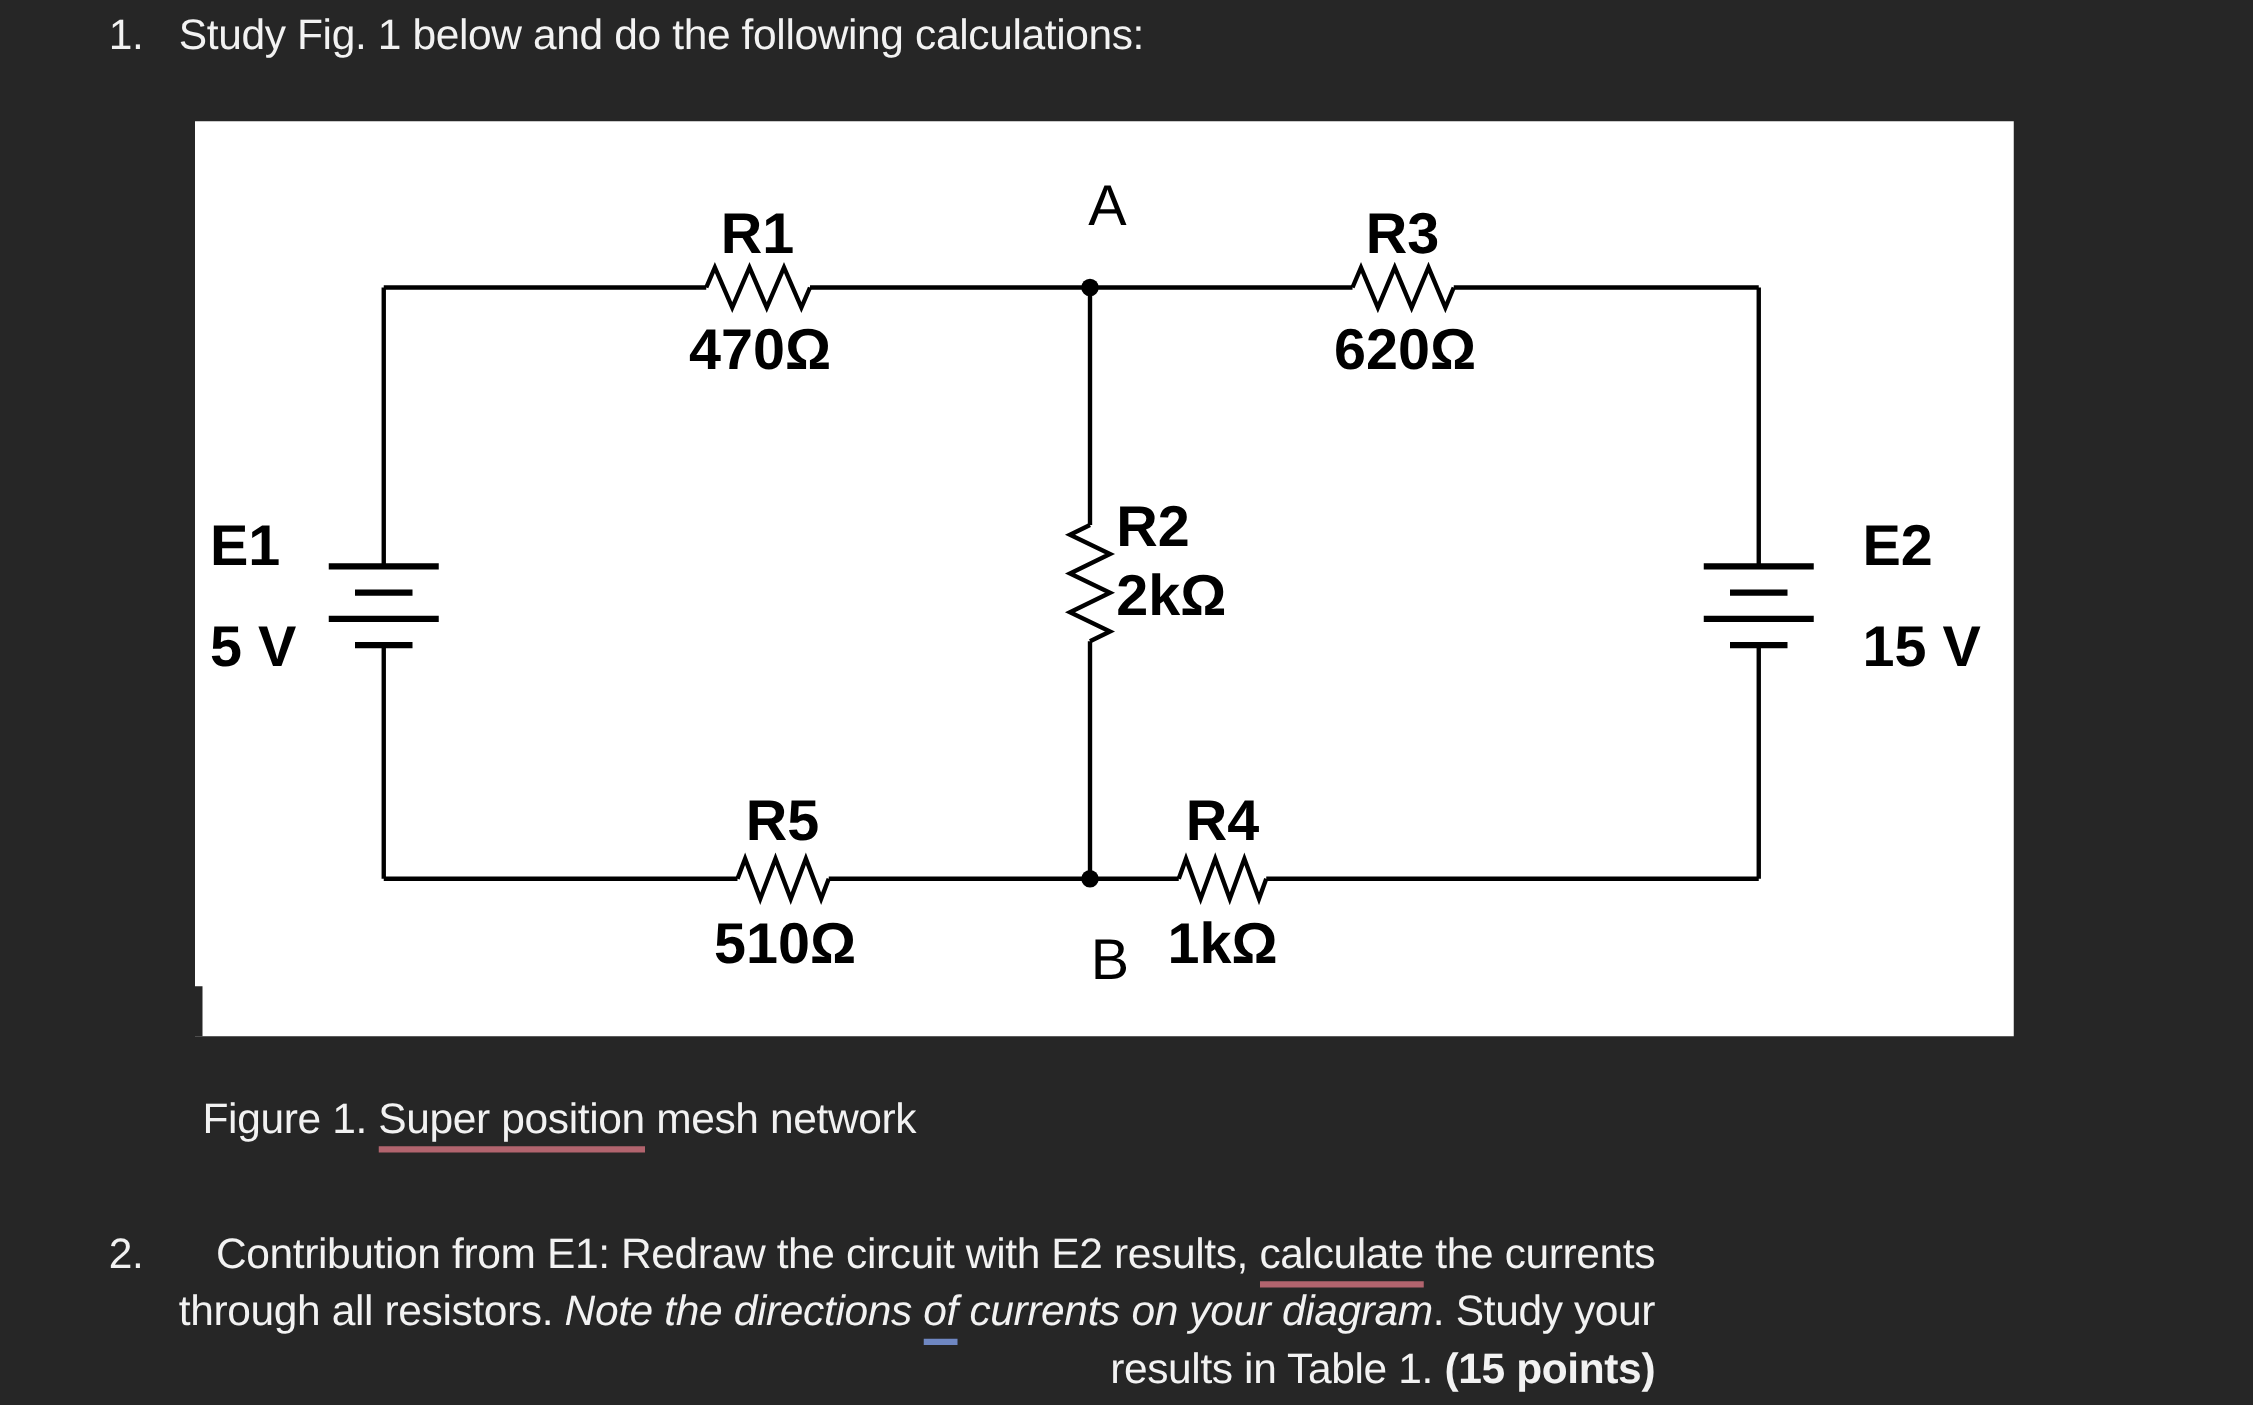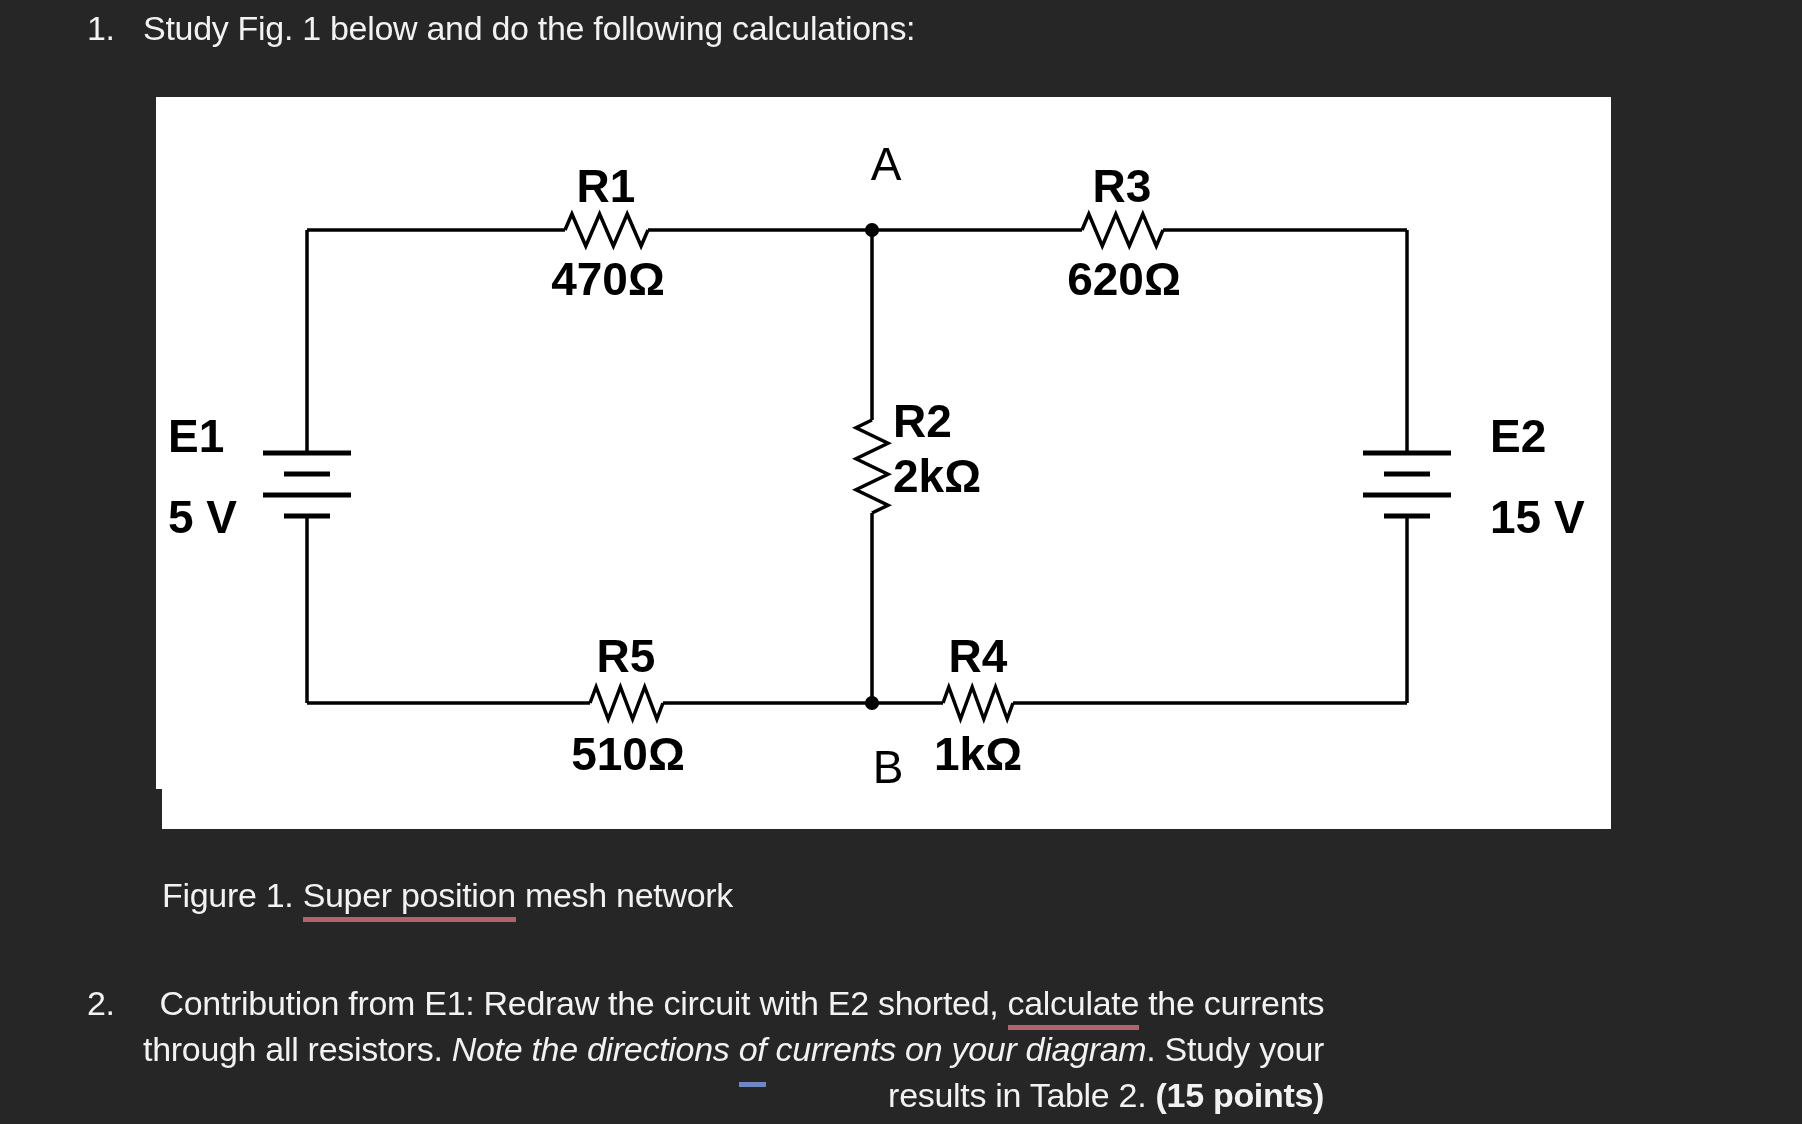--- a/index.html
+++ b/index.html
@@ -27,21 +27,21 @@
   .line { display:block; white-space:nowrap; }
   .caption {
     position:absolute;
     left:162px;
     top:872px;
     font-size:34px;
     letter-spacing:-0.3px;
     line-height:46px;
   }
   .sp-err { border-bottom:5px solid #b2646e; padding-bottom:3px; }
-  .gr-err { border-bottom:5px solid #6f87c2; padding-bottom:14px; }
+  .gr-err { border-bottom:5px solid #6f87c2; padding-bottom:3px; }
   .it { font-style:italic;margin-top:44px; }
   .bd { font-weight:bold; }
   .figure-panel {
     position:absolute;
     left:156px; top:97px;
     width:1455px; height:732px;
     background:#ffffff;
   }
   .edge-notch {
     position:absolute;
@@ -132,17 +132,17 @@
 </div>
 <div class="edge-notch"></div>
 
 <div class="caption">
   <span>Figure 1. </span><span class="sp-err">Super position</span><span> mesh network</span>
 </div>
 
 <div class="list-item" style="top:980px;">
   <span class="num">2.</span>
   <span class="body">
-    <span class="line"><span>Contribution from E1: Redraw the circuit with E2 shorted, </span><span class="sp-err">calculate</span><span> the currents</span></span>
+    <span class="line"><span>Contribution from E1: Redraw the circuit with E2 results, </span><span class="sp-err">calculate</span><span> the currents</span></span>
     <span class="line"><span>through all resistors. </span><span class="it">Note the directions </span><span class="it gr-err">of</span><span class="it"> currents on your diagram</span><span>. Study your</span></span>
-    <span class="line"><span>results in Table 2. </span><span class="bd">(15 points)</span></span>
+    <span class="line"><span>results in Table 1. </span><span class="bd">(15 points)</span></span>
   </span>
 </div>
 
 </body></html>

